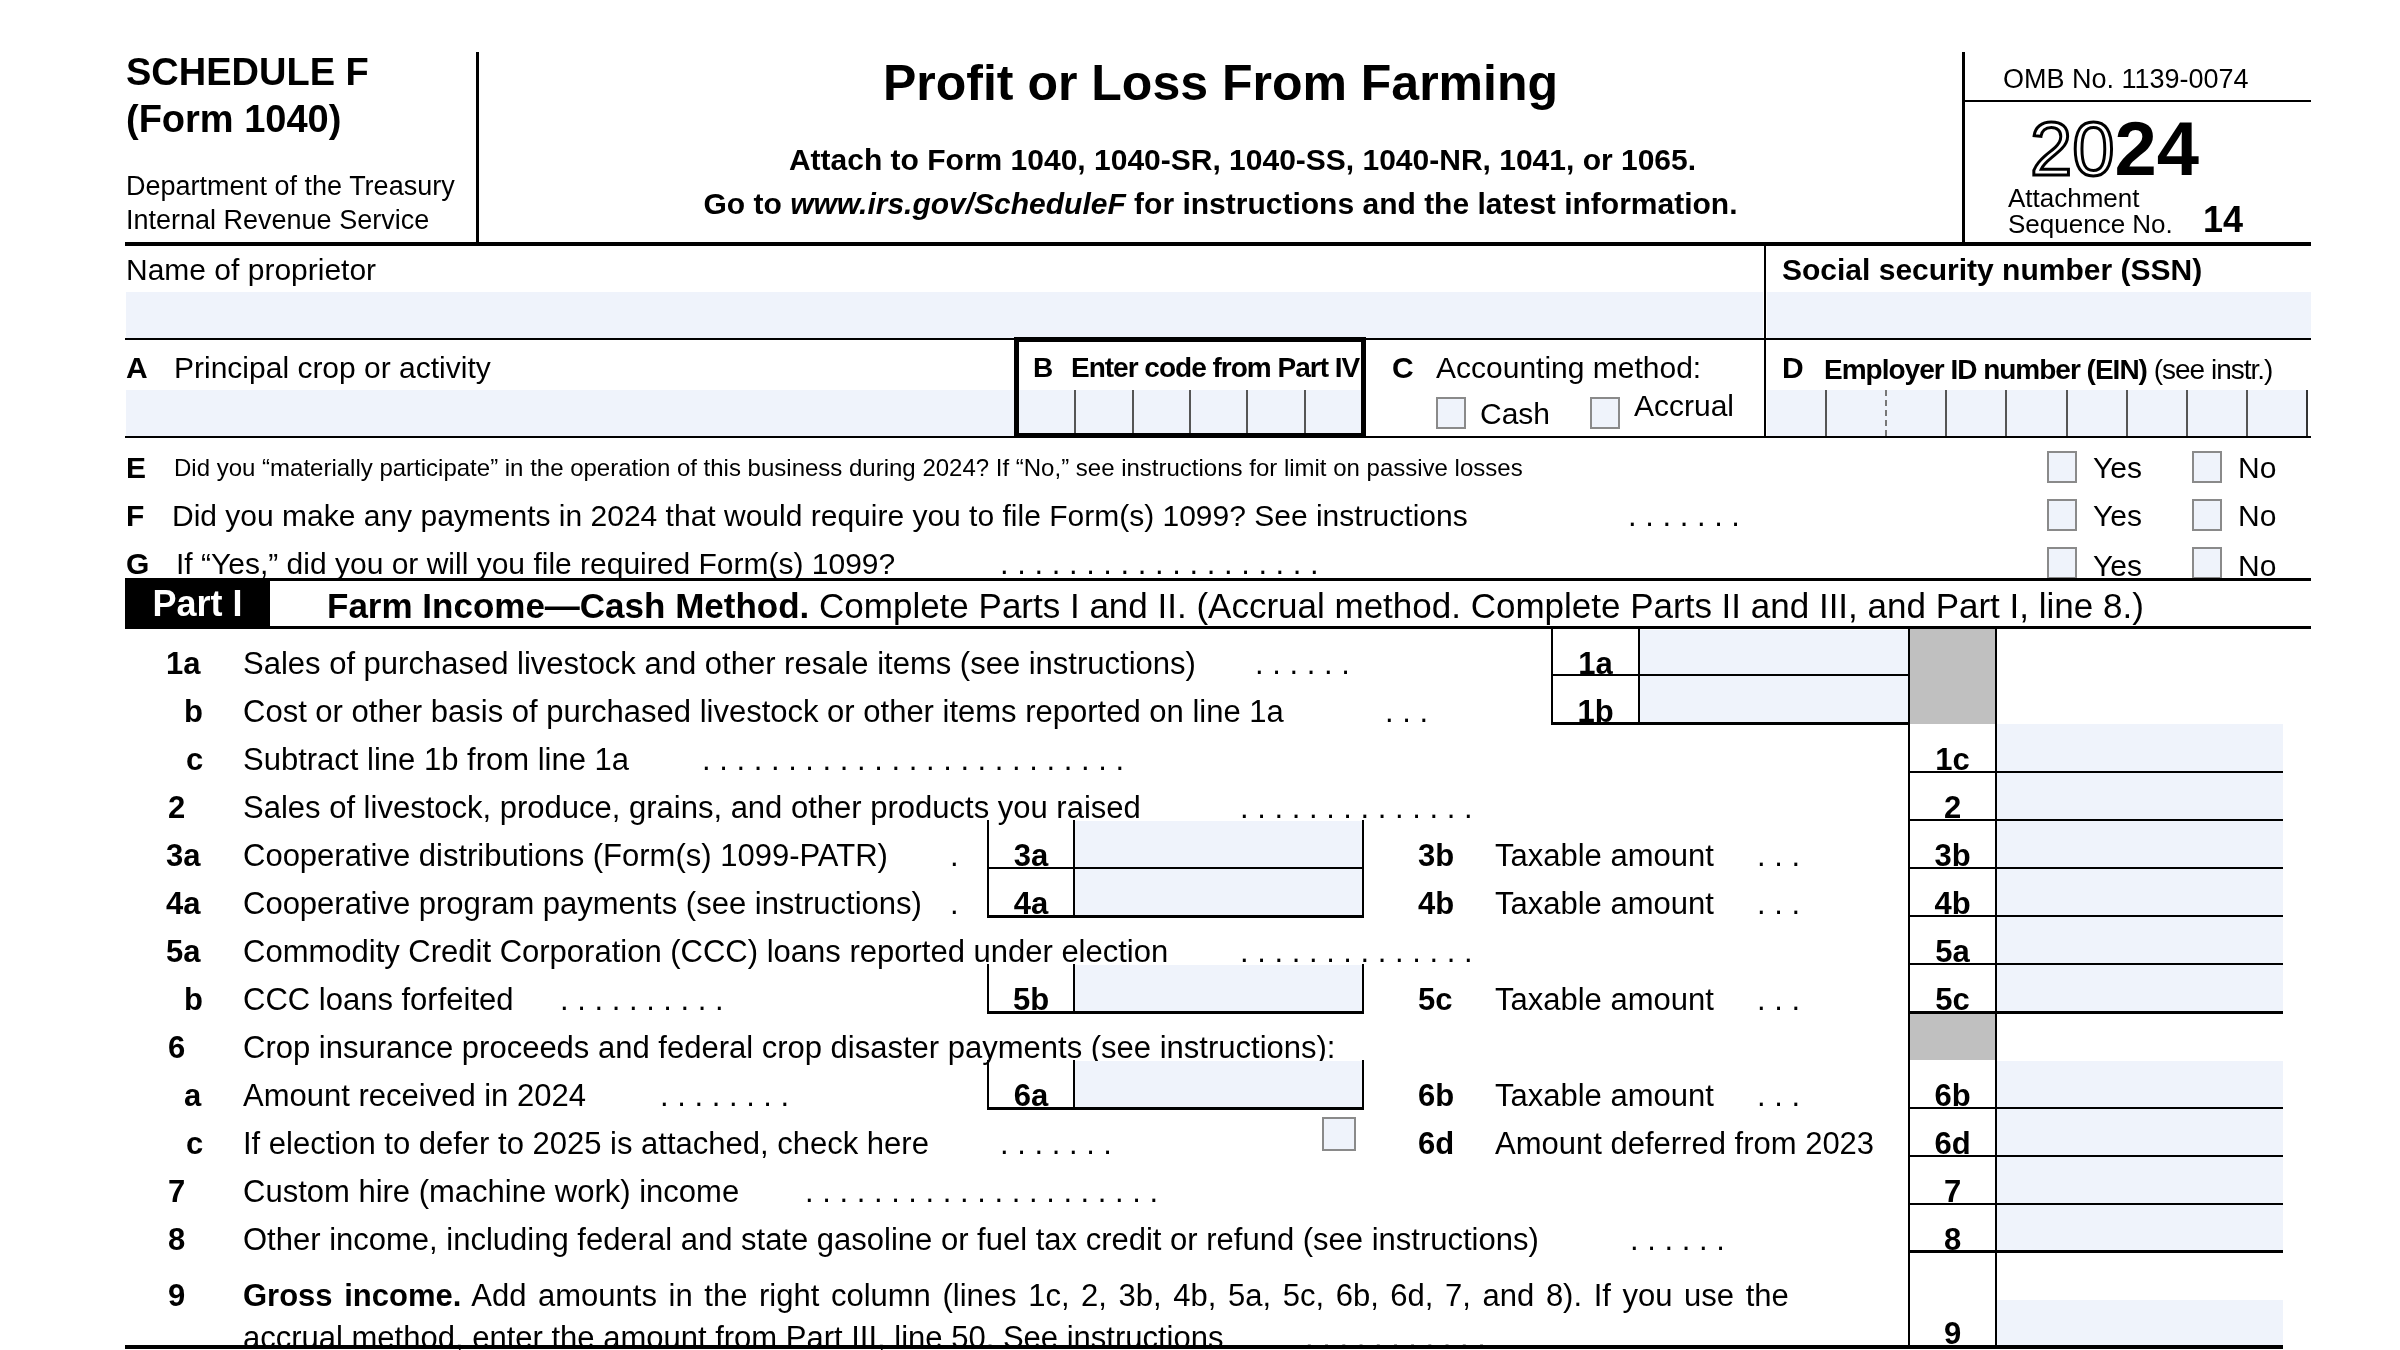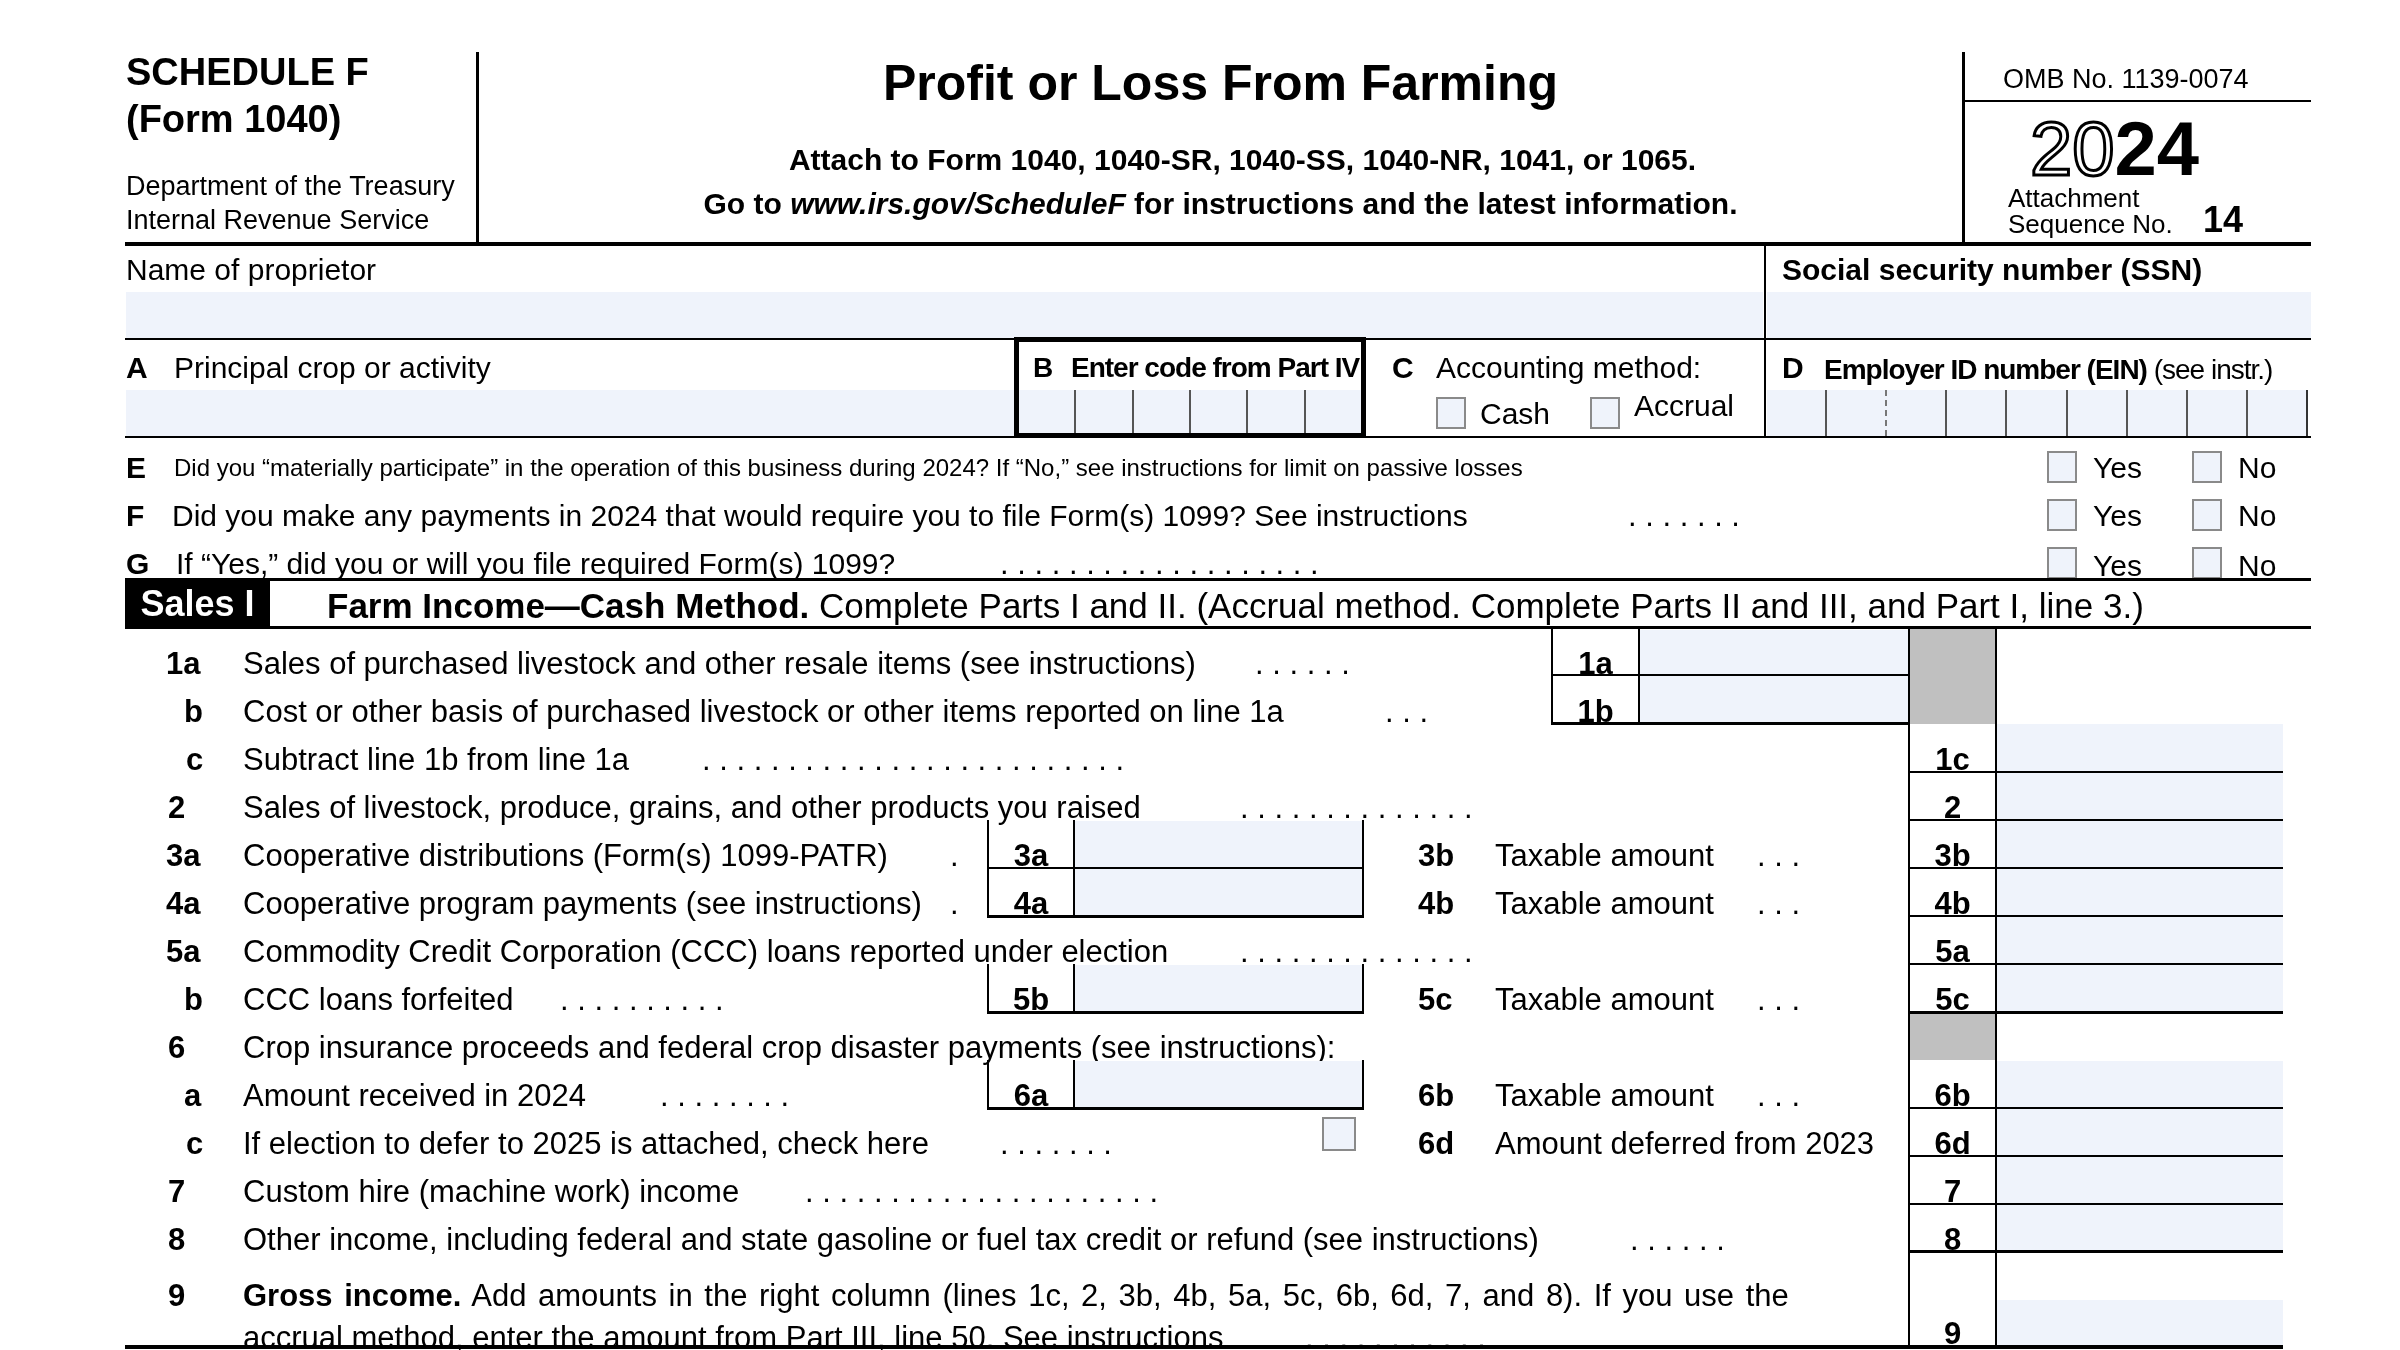--- a/index.html
+++ b/index.html
@@ -119,23 +119,23 @@
   <div class="txt" style="left:176px;top:546px;font-size:30px;">If “Yes,” did you or will you file required Form(s) 1099?</div>
   <div class="dots" style="left:1000px;top:546px;">.   .   .   .   .   .   .   .   .   .   .   .   .   .   .   .   .   .   .</div>
   <div class="cb" style="left:2047px;top:547px;"></div>
   <div class="txt" style="left:2093px;top:548px;font-size:30px;">Yes</div>
   <div class="cb" style="left:2192px;top:547px;"></div>
   <div class="txt" style="left:2238px;top:548px;font-size:30px;">No</div>
 </div>
 
 <div>
   <div class="hl" style="left:125px;top:578px;width:2186px;height:3px;"></div>
-  <div class="abs" style="left:125px;top:580px;width:145px;height:47px;background:#000;color:#fff;font-weight:bold;font-size:36px;line-height:47px;text-align:center;">Sales I</div>
+  <div class="abs" style="left:125px;top:580px;width:145px;height:47px;background:#000;color:#fff;font-weight:bold;font-size:36px;line-height:47px;text-align:center;">Part I</div>
   <div class="txt" style="left:327px;top:586px;font-size:35px;line-height:40px;">
-    <b>Farm Income—Cash Method.</b><span> Complete Parts I and II. (Accrual method. Complete Parts II and III, and Part I, line 3.)</span>
+    <b>Farm Income—Cash Method.</b><span> Complete Parts I and II. (Accrual method. Complete Parts II and III, and Part I, line 8.)</span>
   </div>
   <div class="hl" style="left:125px;top:626px;width:2186px;height:3px;"></div>
 </div>
 
 <div>
 
   <div class="vl" style="left:1908px;top:628px;width:2px;height:719px;"></div>
   <div class="vl" style="left:1995px;top:628px;width:2px;height:719px;"></div>
   <div class="gray" style="left:1910px;top:629px;width:85px;height:95px;"></div>
 

